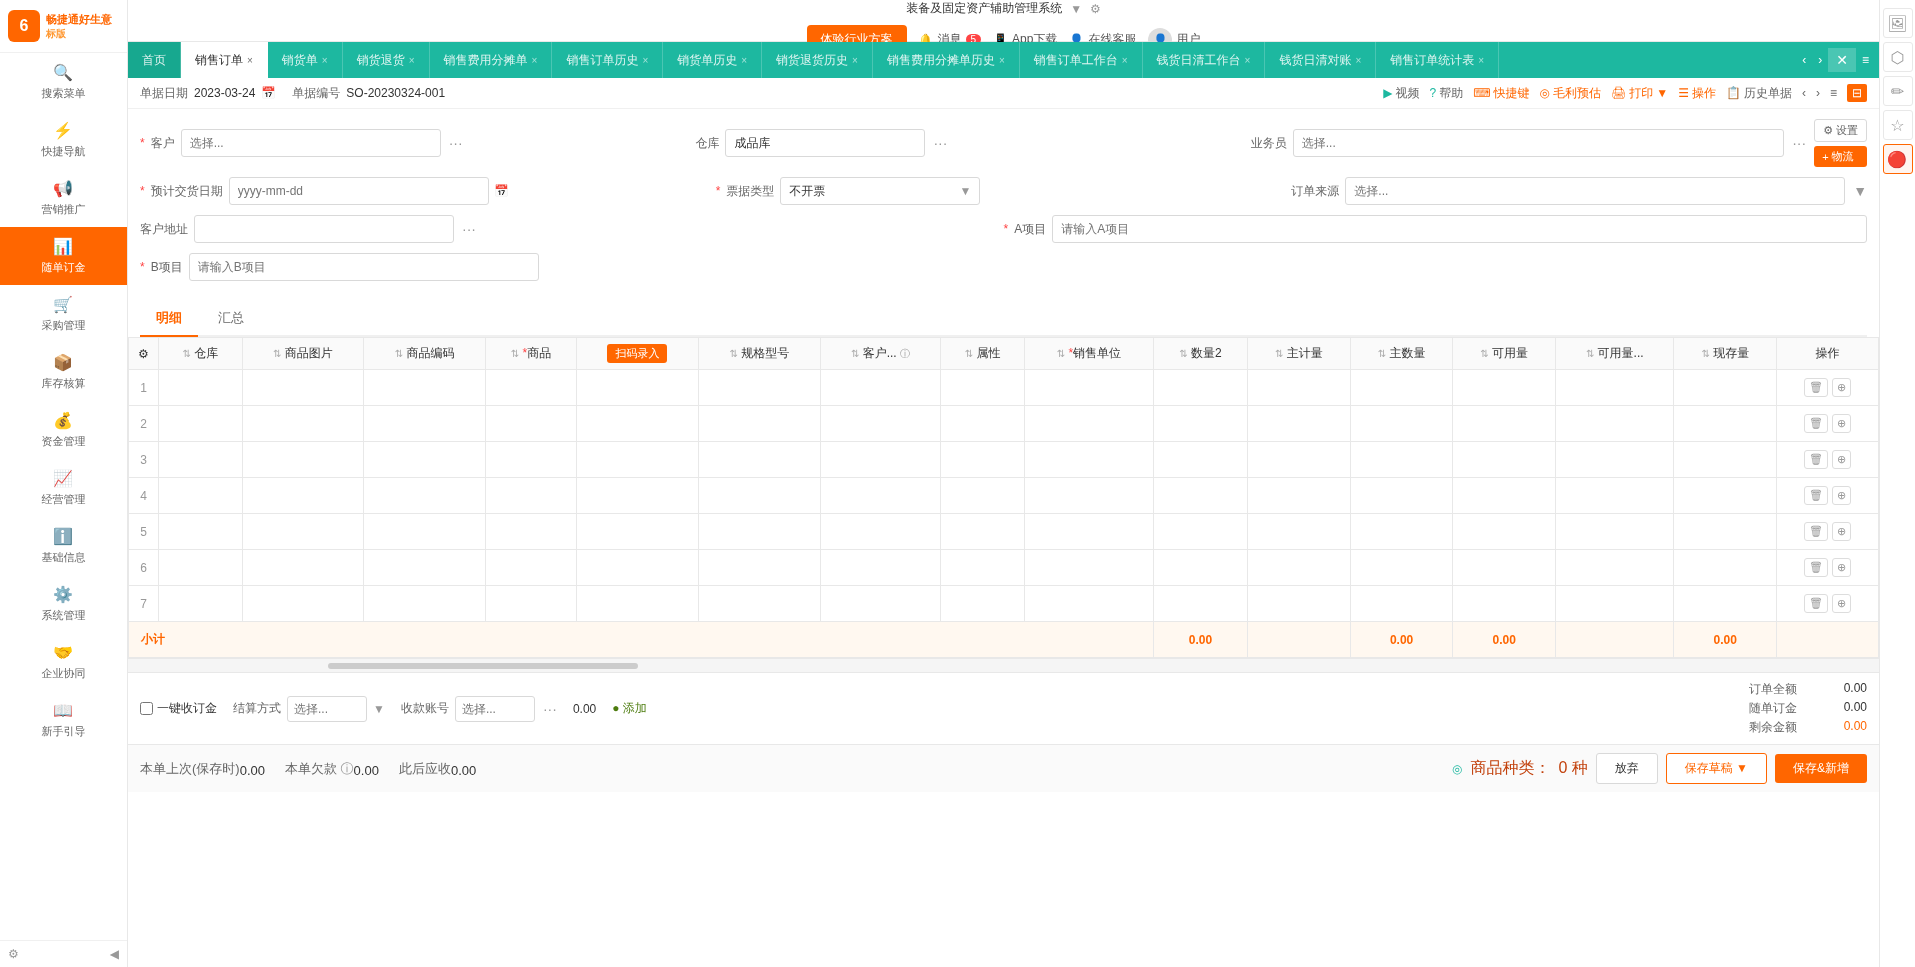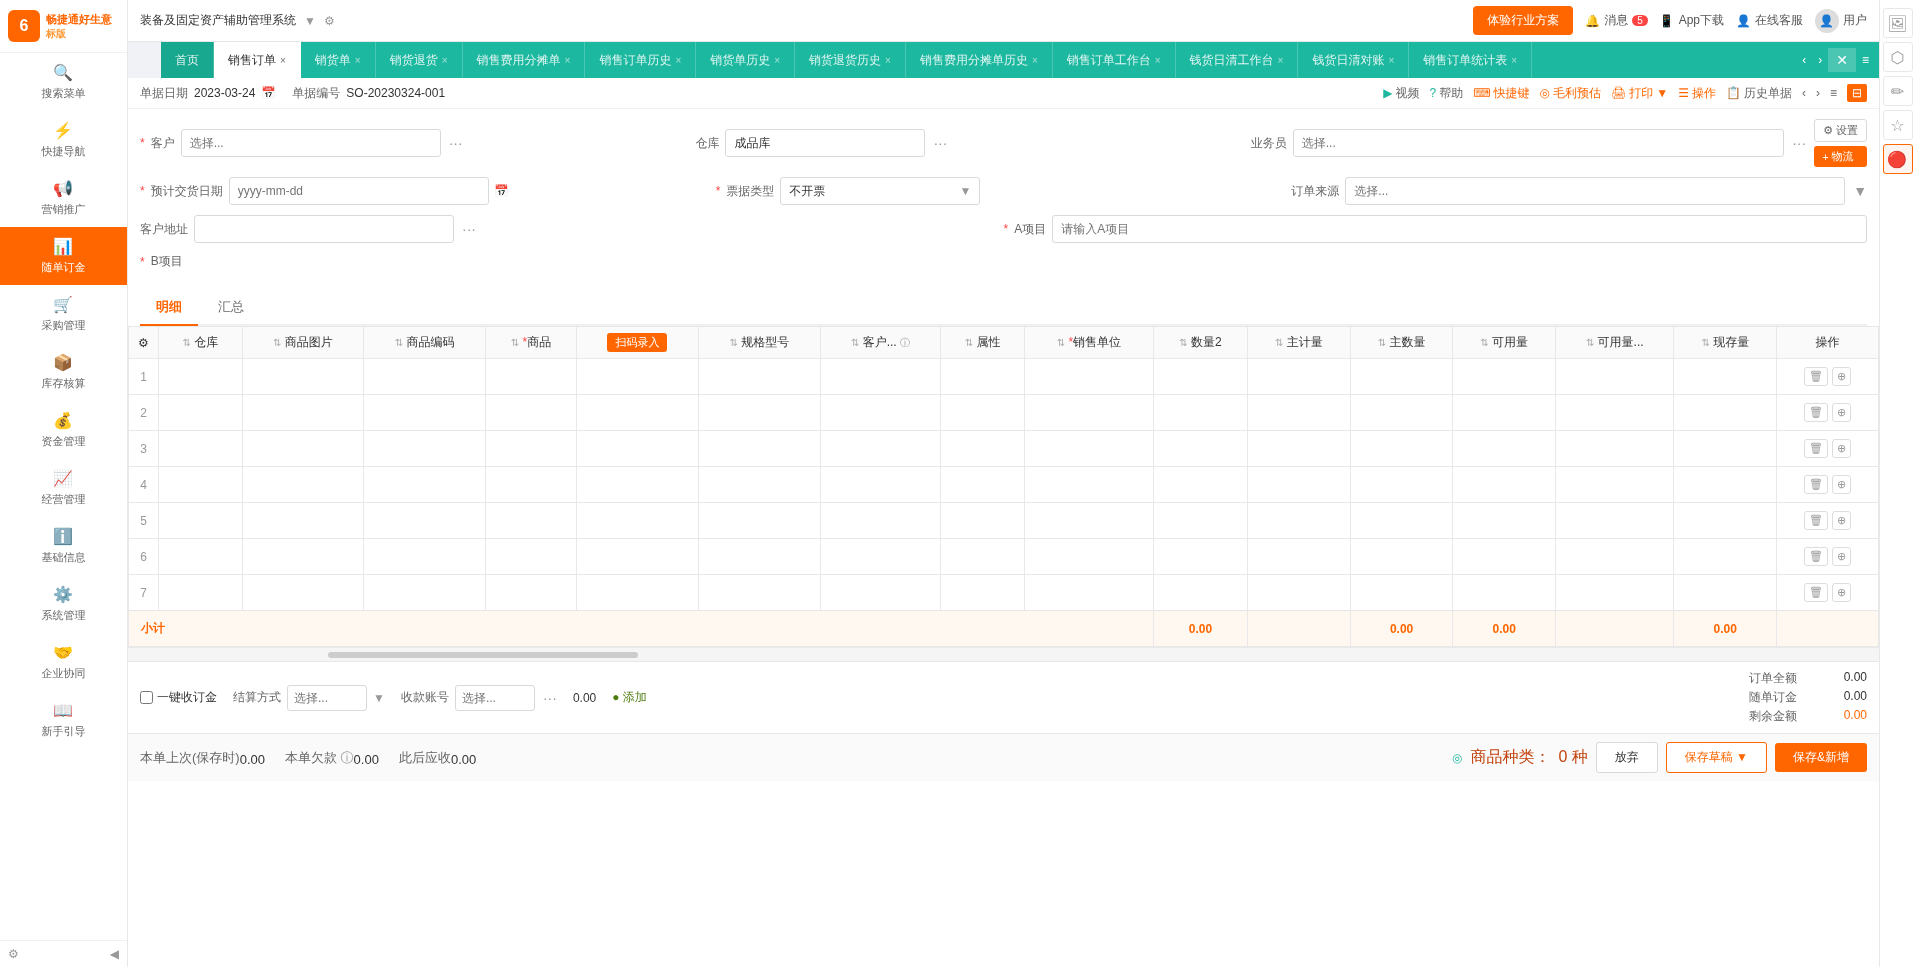--- a/index.html
+++ b/index.html
@@ -13,29 +13,29 @@
     
     .sidebar-logo { padding: 10px 8px; border-bottom: 1px solid #f0f0f0; display: flex; align-items: center; gap: 6px; }
     .sidebar-logo-icon { width: 32px; height: 32px; background: #ff6600; border-radius: 6px; display: flex; align-items: center; justify-content: center; color: #fff; font-size: 16px; font-weight: bold; }
     .sidebar-logo-text { font-size: 11px; color: #ff6600; line-height: 1.3; font-weight: bold; }
 
     .sidebar-item { display: flex; flex-direction: column; align-items: center; padding: 10px 4px; cursor: pointer; color: #666; font-size: 11px; gap: 4px; }
     .sidebar-item.active { background: #ff6600; color: #fff; }
     .sidebar-item .icon { font-size: 16px; }
 
     
-    .top-bar { height: 42px; background: #fff; display: flex; align-items: center; padding: 0 12px; border-bottom: 1px solid #e8e8e8; gap: 8px; }
+    .top-bar { height: 42px; background: #fff; display: flex; align-items: center; padding: 0 12px; border-bottom: 1px solid #e8e8e8; gap: 8px; flex-direction: column; }
     .top-bar-system { display: flex; align-items: center; gap: 8px; flex: 1; }
     .top-bar-actions { display: flex; align-items: center; gap: 12px; }
     .industry-btn { background: #ff6600; color: #fff; border: none; padding: 6px 14px; border-radius: 4px; cursor: pointer; font-size: 12px; }
     .top-action-item { display: flex; align-items: center; gap: 4px; color: #555; font-size: 12px; cursor: pointer; }
     .badge { background: #ff4444; color: #fff; border-radius: 10px; padding: 0 5px; font-size: 10px; }
 
     
-    .nav-tabs { height: 36px; background: #1db8a0; display: flex; align-items: center; overflow: hidden; margin-left: 33px; }
+    .nav-tabs { height: 36px; background: #1db8a0; display: flex; align-items: center; overflow: hidden; }
     .nav-tab { padding: 0 14px; height: 36px; display: flex; align-items: center; color: rgba(255,255,255,0.85); font-size: 12px; cursor: pointer; white-space: nowrap; position: relative; gap: 4px; border-right: 1px solid rgba(255,255,255,0.2); }
     .nav-tab.active { background: #fff; color: #333; }
     .nav-tab .close-x { font-size: 10px; opacity: 0.7; }
     .nav-tab-home { background: #17a88f; }
     .nav-arrows { display: flex; align-items: center; margin-left: auto; padding: 0 4px; }
     .nav-arrow { color: #fff; padding: 4px 6px; cursor: pointer; font-size: 12px; }
     .nav-close-all { color: #fff; padding: 4px 8px; cursor: pointer; font-size: 14px; background: rgba(255,255,255,0.2); }
     .form-toolbar { display: flex; align-items: center; justify-content: space-between; padding: 6px 12px; border-bottom: 1px solid #f0f0f0; }
     .form-toolbar-left { display: flex; align-items: center; gap: 16px; }
     .form-field { display: flex; align-items: center; gap: 6px; }
@@ -375,20 +375,21 @@
             <span class="required">*</span>
             <span class="form-label">A项目</span>
             <input class="form-input" type="text" style="flex: 1 1 0%;" placeholder="请输入A项目">
           </div>
         </div>
 
         <div class="form-row">
           <div class="form-col">
             <span class="required">*</span>
             <span class="form-label">B项目</span>
+            <input class="form-input" type="text" style="max-width: 350px;" placeholder="请输入B项目">
           </div>
         </div>
       </div>
 
       <div class="tabs-row">
         <div class="detail-tab active">明细</div>
         <div class="detail-tab">汇总</div>
       </div>
 
       <div class="table-container">

